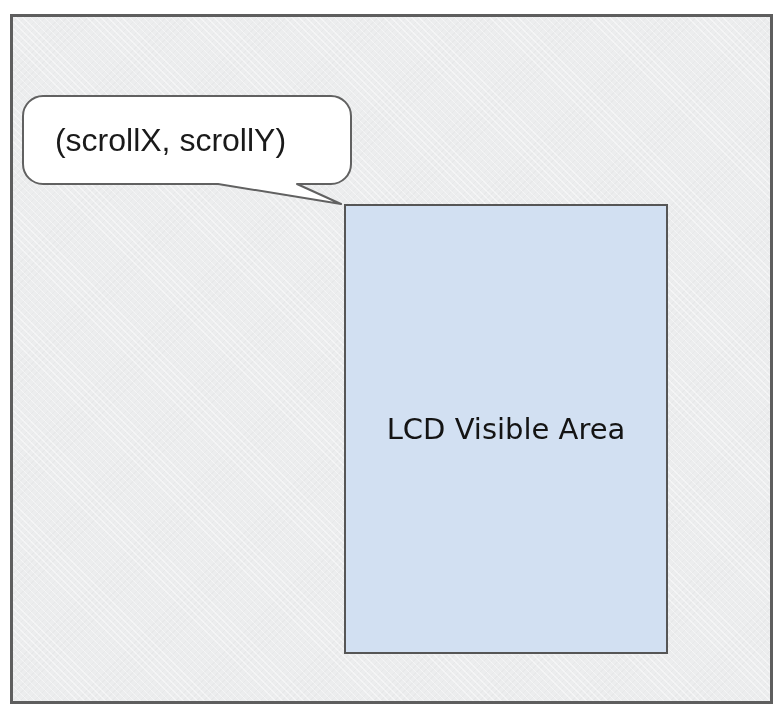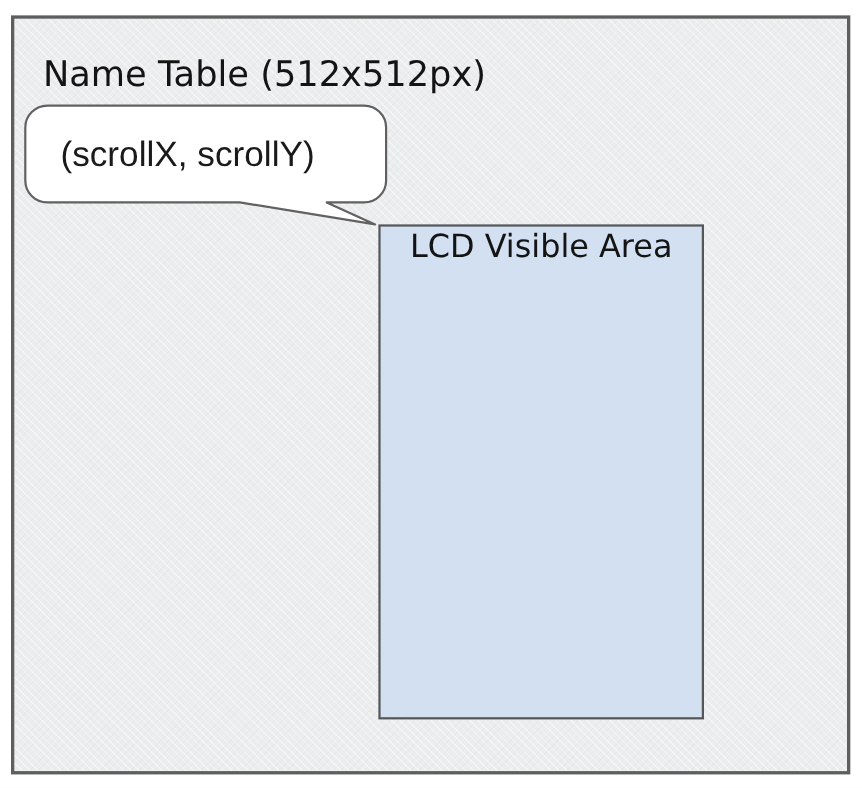--- a/index.html
+++ b/index.html
@@ -36,29 +36,29 @@
     font-size: 32px;
     line-height: 36px;
     color: #141414;
     white-space: nowrap;
   }
   
   .lcd-box {
     position: absolute;
     left: 344px;
     top: 204px;
-    width: 296px;
+    width: 324px;
     height: 450px;
     box-sizing: border-box;
     border: 2px solid #565656;
     background: #d2e0f2;
     display: flex;
     flex-direction: column;
     align-items: center;
-    justify-content: space-between;
+    justify-content: center;
     gap: 44px;
   }
   .lcd-line {
     font-size: 29px;
     line-height: 36px;
     color: #141414;
     white-space: nowrap;
     text-align: center;
   }
   
@@ -90,21 +90,20 @@
     color: #1a1a1a;
     white-space: nowrap;
   }
 </style>
 </head>
 <body>
 
 <div class="canvas">
 
   <div class="name-table">
-    <div class="name-table-title">Name Table (512x512px)</div>
 
     <div class="lcd-box" style="left:331px; top:187px;">
 
       <div class="lcd-line">LCD Visible Area</div>
     </div>
   </div>
 
   <svg class="callout-layer" viewBox="0 0 784 716" xmlns="http://www.w3.org/2000/svg" aria-hidden="true">
     <path class="callout-shape" d="M 43 96
              H 331

